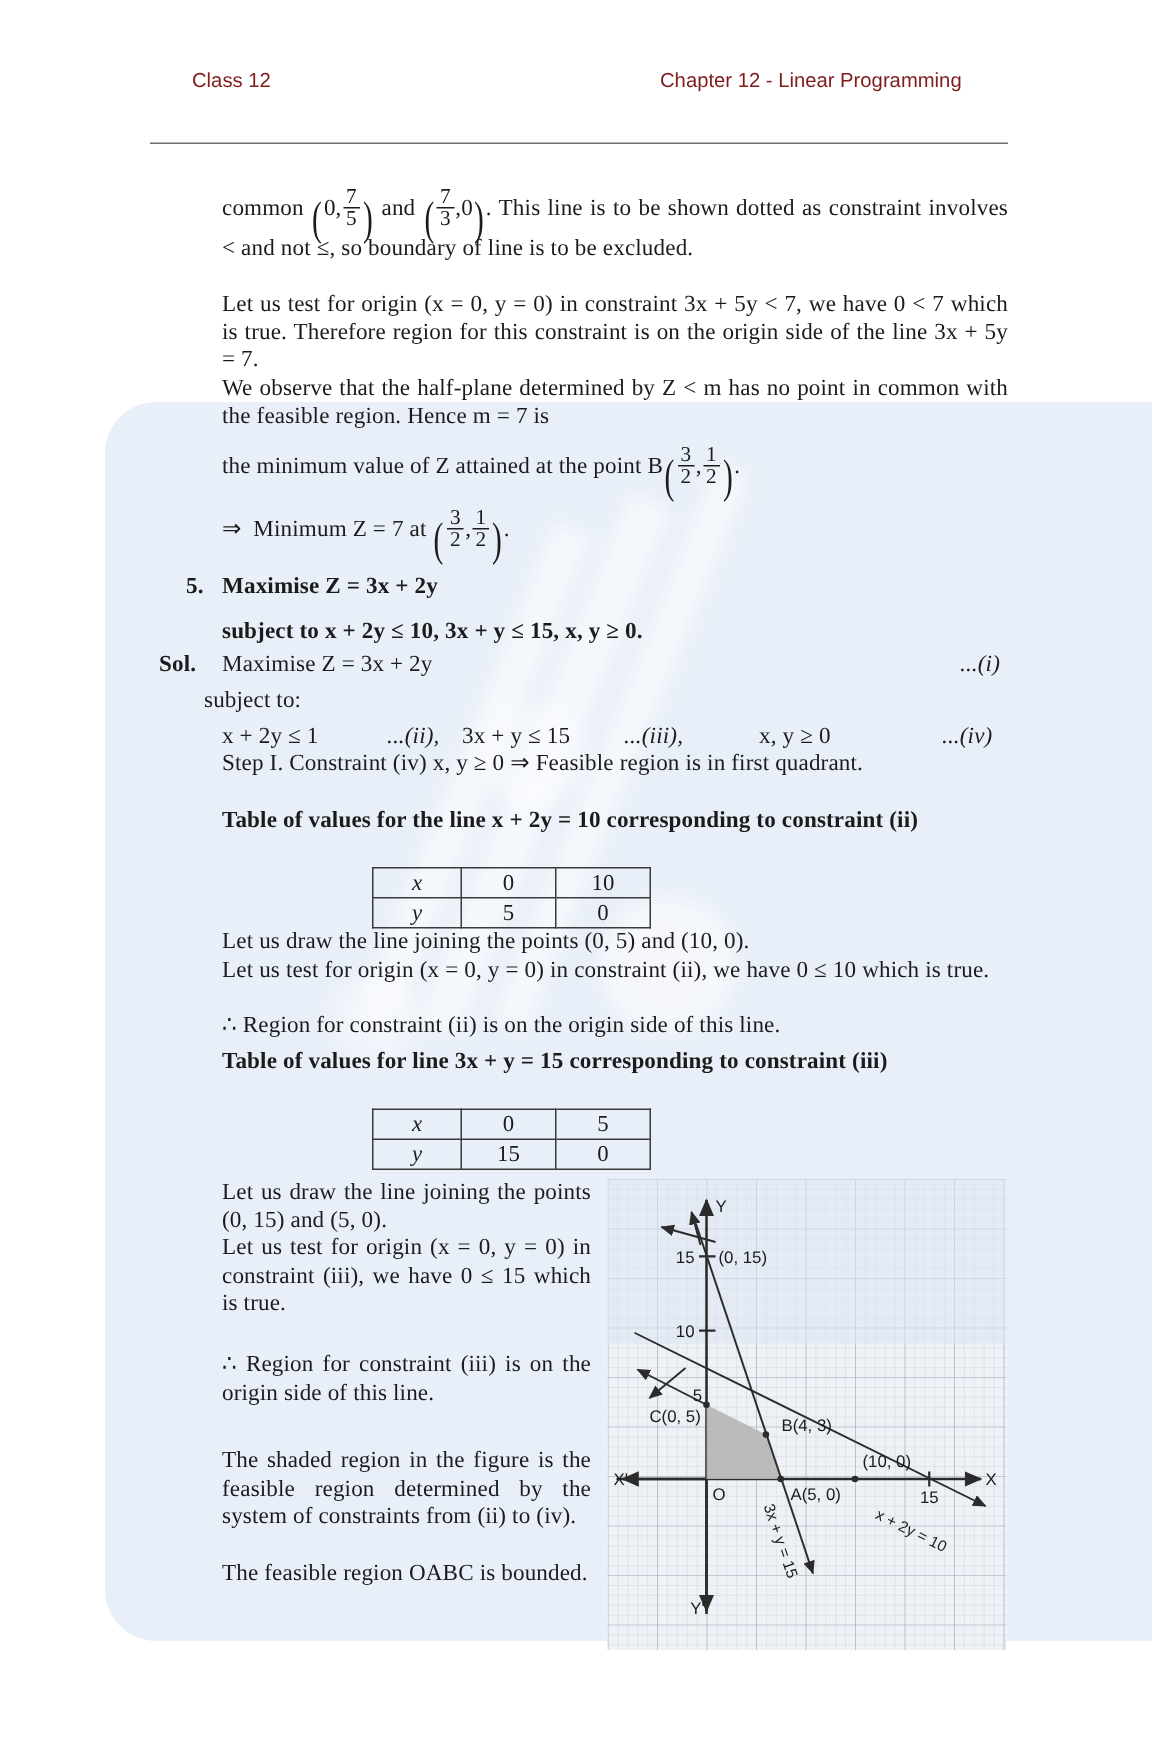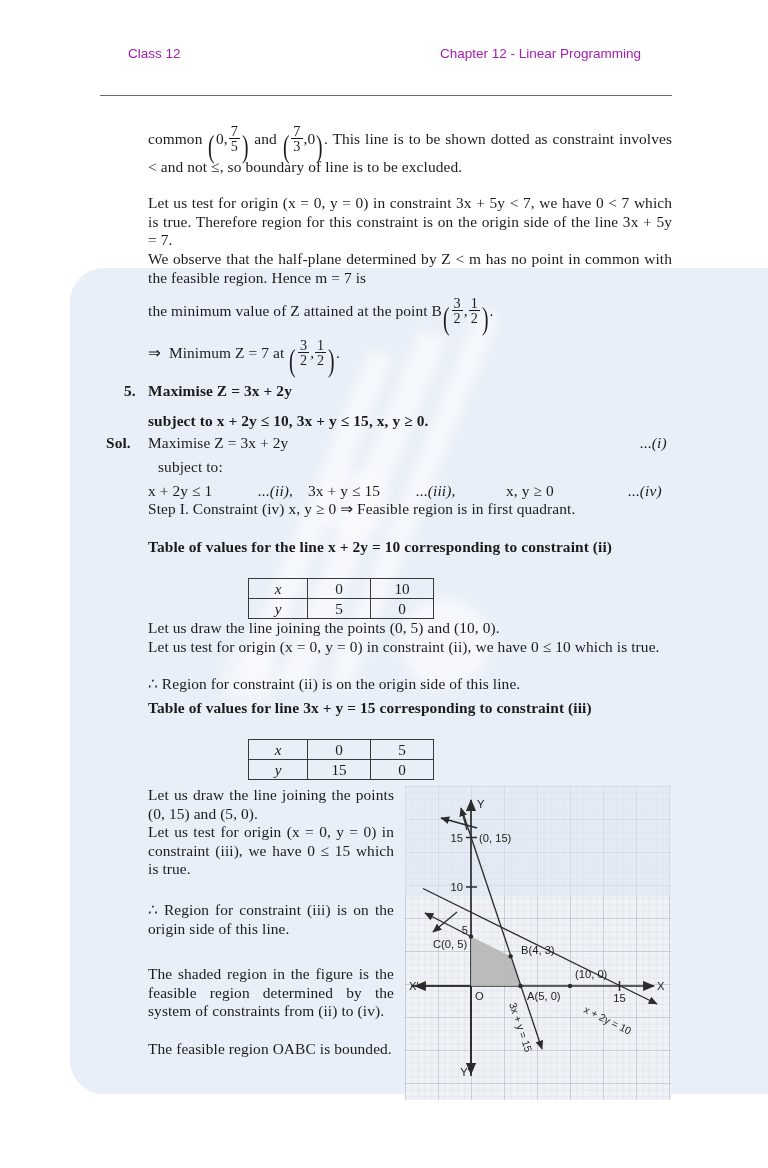--- a/index.html
+++ b/index.html
@@ -22,21 +22,21 @@
   }
   .wm .s1{left:300px;top:80px;width:26px;height:360px;transform:rotate(22deg);}
   .wm .s2{left:350px;top:60px;width:30px;height:380px;transform:rotate(22deg);}
   .wm .s3{left:408px;top:40px;width:24px;height:400px;transform:rotate(22deg);}
   .wm .s4{left:330px;top:330px;width:90px;height:90px;border-radius:50%;}
   .wm .s5{left:250px;top:200px;width:70px;height:70px;border-radius:50%;opacity:.4;}
   .wm .s6{left:150px;top:380px;width:60px;height:60px;border-radius:50%;opacity:.35;}
 
   
   .hdr{position:absolute;left:0;top:46px;width:768px;height:26px;
-       font-family:"Liberation Sans",sans-serif;font-size:13.5px;color:#a21caf;}
+       font-family:"Liberation Sans",sans-serif;font-size:13.5px;color:#7f1d1d;}
   .hdr .l{position:absolute;left:128px;top:0;}
   .hdr .r{position:absolute;left:440px;top:0;}
   .rule{position:absolute;left:100px;top:95px;width:572px;height:1px;background:#6d6d6d;}
 
   
   .ftr{position:absolute;left:0;top:1100px;width:768px;height:22px;
        font-family:"Liberation Sans",sans-serif;font-size:13.5px;color:#1a1a1a;}
   .ftr .c{position:absolute;left:348px;top:0;}
   .ftr .p{position:absolute;left:624px;top:0;}
 
@@ -111,21 +111,21 @@
     </div>
 
     <div class="blk b" style="left:124px;top:382px;">5.</div>
     <div class="blk b" style="left:148px;top:382px;width:524px;">Maximise Z = 3x + 2y</div>
     <div class="blk b" style="left:148px;top:412px;width:524px;">subject to x + 2y ≤ 10, 3x + y ≤ 15, x, y ≥ 0.</div>
 
     <div class="blk b" style="left:106px;top:434px;">Sol.</div>
     <div class="blk" style="left:148px;top:434px;">Maximise Z = 3x + 2y</div>
     <div class="blk it" style="left:640px;top:434px;">...(i)</div>
 
-    <div class="blk" style="left:158px;top:458px;font-family:Liberation Serif, serif;">subject to:</div>
+    <div class="blk" style="left:136px;top:458px;font-family:Liberation Serif, serif;">subject to:</div>
 
     <div class="blk" style="left:148px;top:482px;">x + 2y ≤ 1</div>
     <div class="blk it" style="left:258px;top:482px;">...(ii),</div>
     <div class="blk" style="left:308px;top:482px;">3x + y ≤ 15</div>
     <div class="blk it" style="left:416px;top:482px;">...(iii),</div>
     <div class="blk" style="left:506px;top:482px;">x, y ≥ 0</div>
     <div class="blk it" style="left:628px;top:482px;">...(iv)</div>
 
     <div class="blk" style="left:148px;top:500px;width:524px;">Step I. Constraint (iv) x, y ≥ 0   ⇒   Feasible region is in first quadrant.</div>
 

